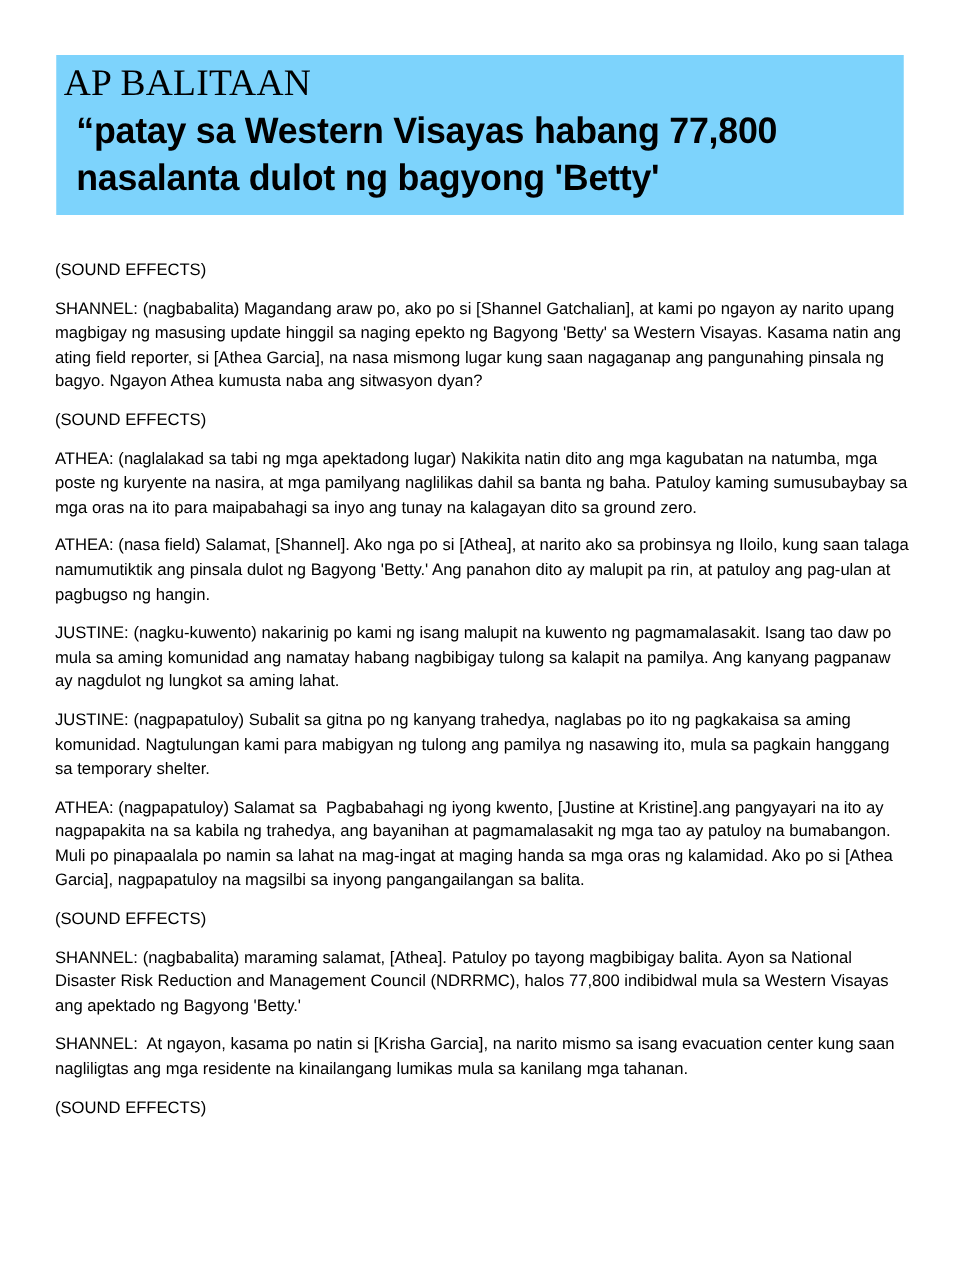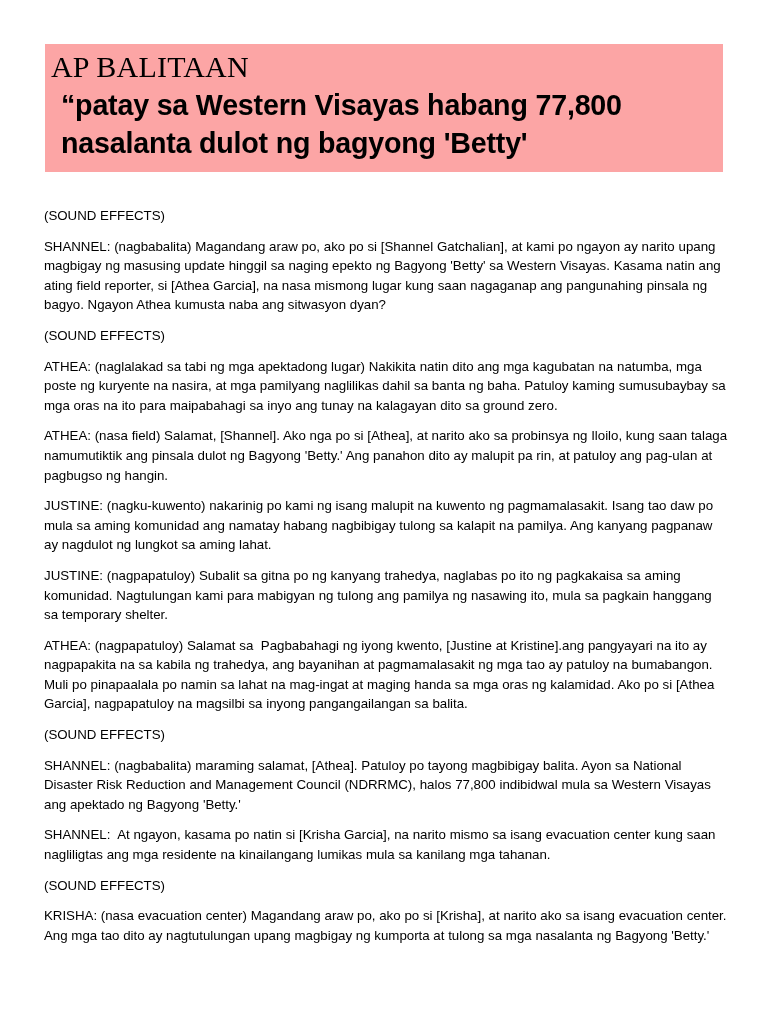--- a/index.html
+++ b/index.html
@@ -23,21 +23,21 @@
     box-sizing: border-box;
   }
 
   
   .title-block {
     position: absolute;
     left: 45px;
     top: 44px;
     width: 678px;
     height: 128px;
-    background: #fca5a5;
+    background: #7dd3fc;
     box-sizing: border-box;
     padding: 4px 6px 0 6px;
   }
   .title-line {
     margin: 0;
     font-size: 29.5px;
     line-height: 38px;
     letter-spacing: -0.1px;
   }
   .title-serif {
@@ -96,16 +96,15 @@
       <p class="para sfx"><span>(SOUND EFFECTS)</span></p>
       <p class="para"><span class="speaker">ATHEA:</span><span> (naglalakad sa tabi ng mga apektadong lugar) Nakikita natin dito ang mga kagubatan na natumba, mga poste ng kuryente na nasira, at mga pamilyang naglilikas dahil sa banta ng baha. Patuloy kaming sumusubaybay sa mga oras na ito para maipabahagi sa inyo ang tunay na kalagayan dito sa ground zero.</span></p>
       <p class="para"><span class="speaker">ATHEA:</span><span> (nasa field) Salamat, [Shannel]. Ako nga po si [Athea], at narito ako sa probinsya ng Iloilo, kung saan talaga namumutiktik ang pinsala dulot ng Bagyong 'Betty.' Ang panahon dito ay malupit pa rin, at patuloy ang pag-ulan at pagbugso ng hangin.</span></p>
       <p class="para"><span class="speaker">JUSTINE:</span><span> (nagku-kuwento) nakarinig po kami ng isang malupit na kuwento ng pagmamalasakit. Isang tao daw po mula sa aming komunidad ang namatay habang nagbibigay tulong sa kalapit na pamilya. Ang kanyang pagpanaw ay nagdulot ng lungkot sa aming lahat.</span></p>
       <p class="para"><span class="speaker">JUSTINE:</span><span> (nagpapatuloy) Subalit sa gitna po ng kanyang trahedya, naglabas po ito ng pagkakaisa sa aming komunidad. Nagtulungan kami para mabigyan ng tulong ang pamilya ng nasawing ito, mula sa pagkain hanggang sa temporary shelter.</span></p>
       <p class="para"><span class="speaker">ATHEA:</span><span> (nagpapatuloy) Salamat sa  Pagbabahagi ng iyong kwento, [Justine at Kristine].ang pangyayari na ito ay nagpapakita na sa kabila ng trahedya, ang bayanihan at pagmamalasakit ng mga tao ay patuloy na bumabangon. Muli po pinapaalala po namin sa lahat na mag-ingat at maging handa sa mga oras ng kalamidad. Ako po si [Athea Garcia], nagpapatuloy na magsilbi sa inyong pangangailangan sa balita.</span></p>
       <p class="para sfx"><span>(SOUND EFFECTS)</span></p>
       <p class="para"><span class="speaker">SHANNEL:</span><span> (nagbabalita) maraming salamat, [Athea]. Patuloy po tayong magbibigay balita. Ayon sa National Disaster Risk Reduction and Management Council (NDRRMC), halos 77,800 indibidwal mula sa Western Visayas ang apektado ng Bagyong 'Betty.'</span></p>
       <p class="para"><span class="speaker">SHANNEL:</span><span>  At ngayon, kasama po natin si [Krisha Garcia], na narito mismo sa isang evacuation center kung saan nagliligtas ang mga residente na kinailangang lumikas mula sa kanilang mga tahanan.</span></p>
       <p class="para sfx"><span>(SOUND EFFECTS)</span></p>
-      <p class="para"><span class="speaker">KRISHA:</span><span> (nasa evacuation center) Magandang araw po, ako po si [Krisha], at narito ako sa isang evacuation center. Ang mga tao dito ay nagtutulungan upang magbigay ng kumporta at tulong sa mga nasalanta ng Bagyong 'Betty.'</span></p>
     </div>
 
 </div>
 
 </body></html>

